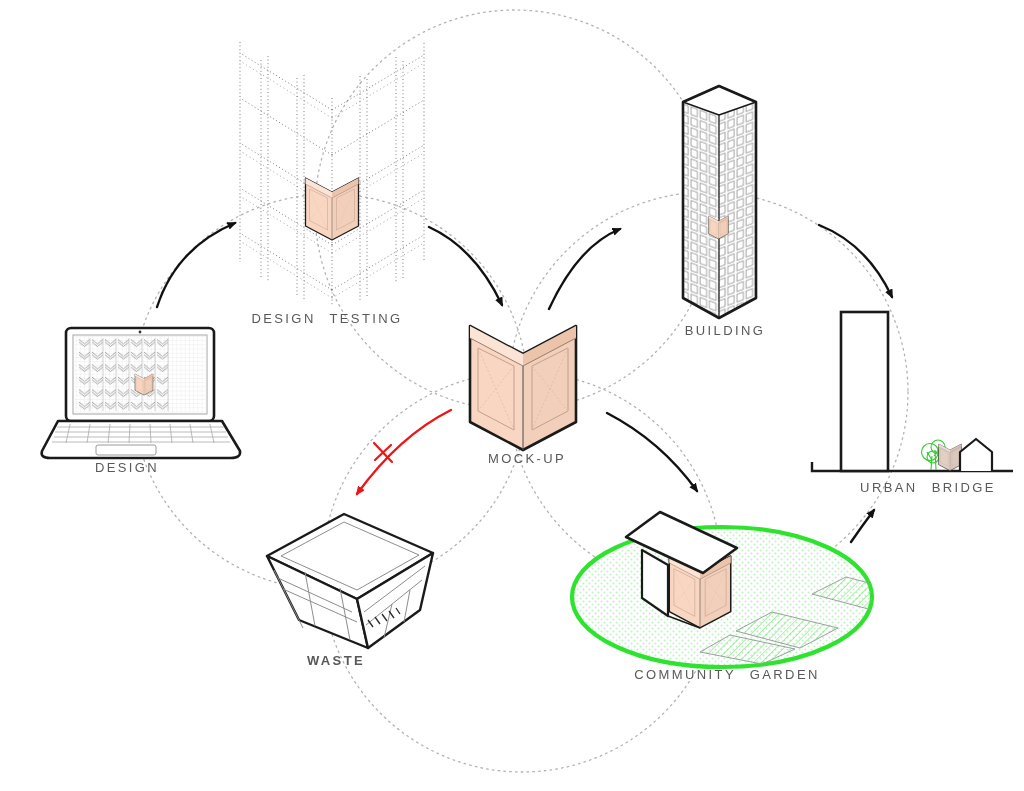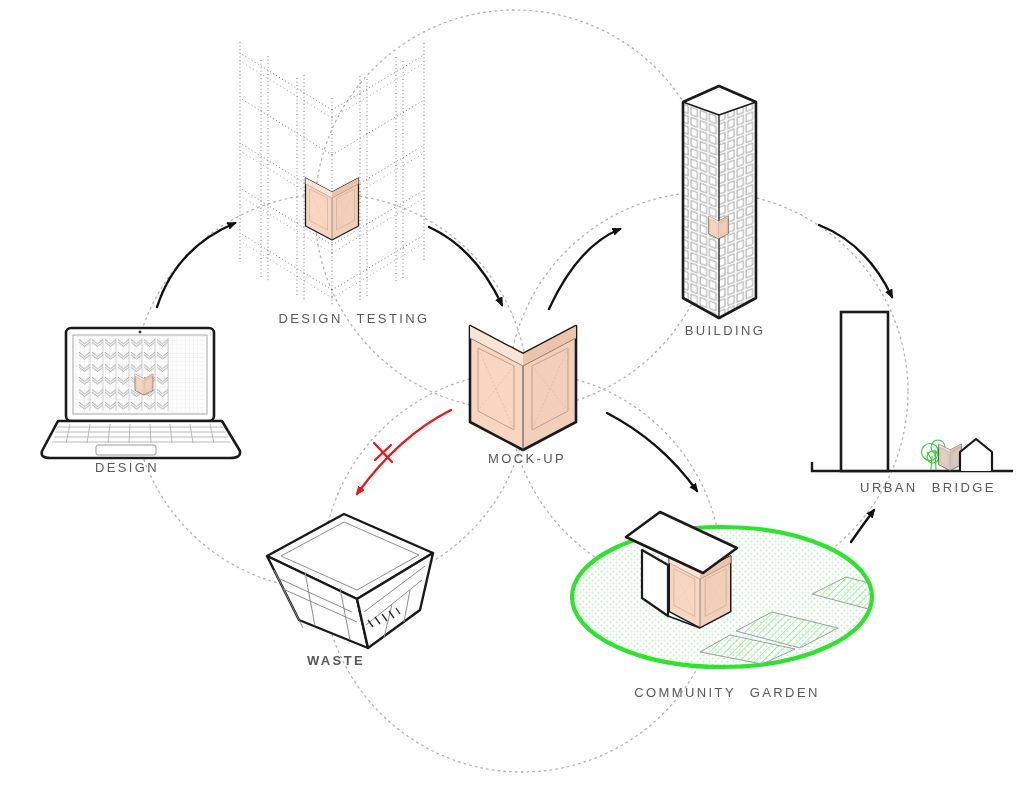--- a/index.html
+++ b/index.html
@@ -192,19 +192,19 @@
     <path d="M549,309 Q578,246 620,229" stroke="#111111" stroke-width="2.4" marker-end="url(#ah)"></path>
     <path d="M819,225 Q867,244 892,297" stroke="#111111" stroke-width="2.4" marker-end="url(#ah)"></path>
     <path d="M607,413 Q661,441 697,491" stroke="#111111" stroke-width="2.4" marker-end="url(#ah)"></path>
     <path d="M851,542 Q862,526 874,510" stroke="#111111" stroke-width="2.4" marker-end="url(#ah)"></path>
     <path d="M451,410 Q399,436 357,494" stroke="#EE1515" stroke-width="2.4" marker-end="url(#ahr)"></path>
     <path d="M374,443 L392,462 M391,445 L375,460" stroke="#EE1515" stroke-width="2.2"></path>
   </g>
 </svg>
 
   <div class="node-label" style="left:127px;top:460px;">DESIGN</div>
-  <div class="node-label" style="left:354px;top:311px;">DESIGN TESTING</div>
+  <div class="node-label" style="left:327px;top:311px;">DESIGN TESTING</div>
   <div class="node-label" style="left:527px;top:451px;">MOCK-UP</div>
   <div class="node-label" style="left:725px;top:323px;">BUILDING</div>
   <div class="node-label" style="left:928px;top:480px;text-align:center;">URBAN BRIDGE</div>
   <div class="node-label" style="left:336px;top:653px;font-weight:bold;">WASTE</div>
-  <div class="node-label" style="left:727px;top:667px;margin-top:18px;">COMMUNITY GARDEN</div>
+  <div class="node-label" style="left:727px;top:667px;">COMMUNITY GARDEN</div>
 </div>
 
 </body></html>

